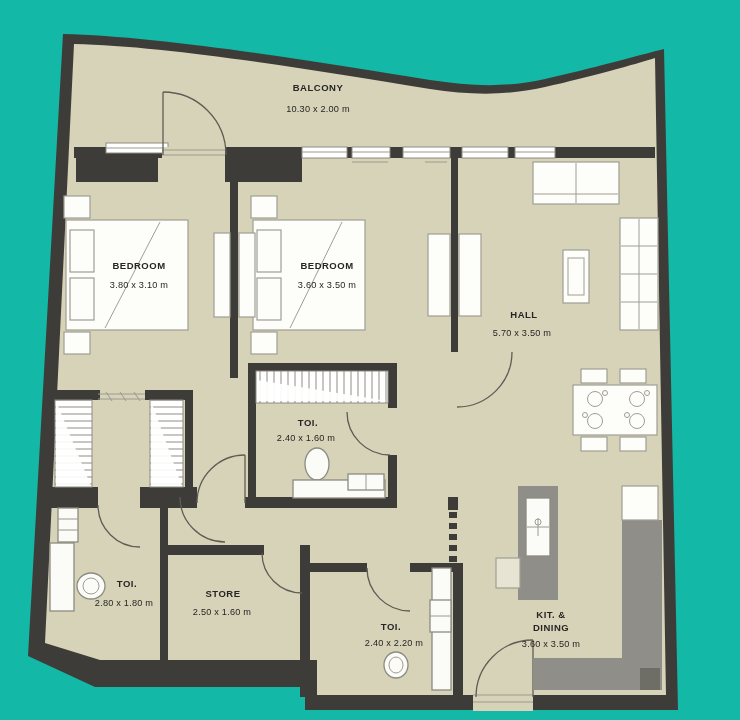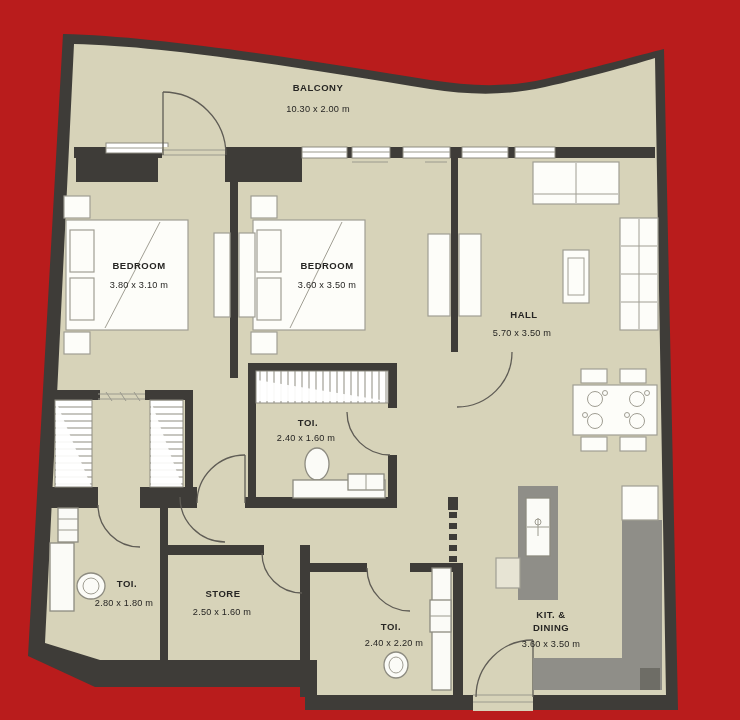--- a/index.html
+++ b/index.html
@@ -5,21 +5,21 @@
   :root{
     --wall:#3e3c38;
     --floor:#d7d3b9;
     --counter:#8f8e88;
     --counter_dark:#6e6d66;
     --line:#a09e93;
     --door:#5f5c55;
     --ink:#262523;
   }
   html,body{margin:0;padding:0;background:#ffffff;}
-  .stage{position:relative;width:740px;height:720px;background:#b91c1c;overflow:hidden;
+  .stage{position:relative;width:740px;height:720px;background:#14b8a6;overflow:hidden;
          font-family:"Liberation Sans", sans-serif;}
   svg{position:absolute;inset:0;}
   .wall{fill:var(--wall);stroke:none;}
   .floor{fill:var(--floor);stroke:none;}
   .furn{fill:#fdfdf9;stroke:var(--line);stroke-width:1.2;}
   .furnline{stroke:var(--line);stroke-width:1;fill:none;}
   .fix{fill:#fbfbf7;stroke:#8d8b80;stroke-width:1.3;}
   .door{stroke:var(--door);stroke-width:1.3;fill:none;}
   .thin{stroke:#9b9a8e;stroke-width:1;fill:none;}
   .counter{fill:var(--counter);}

